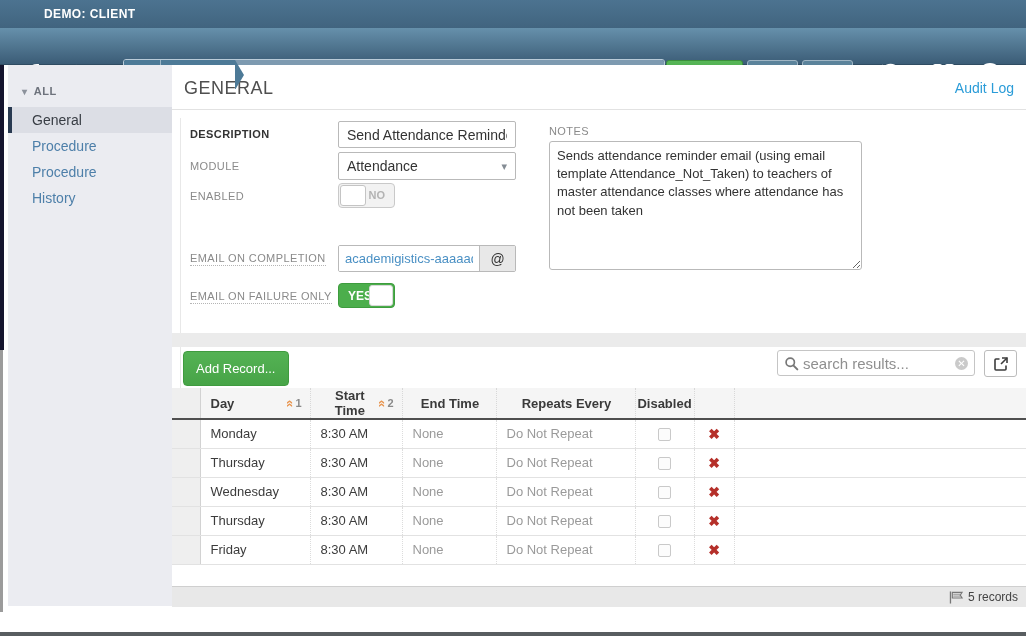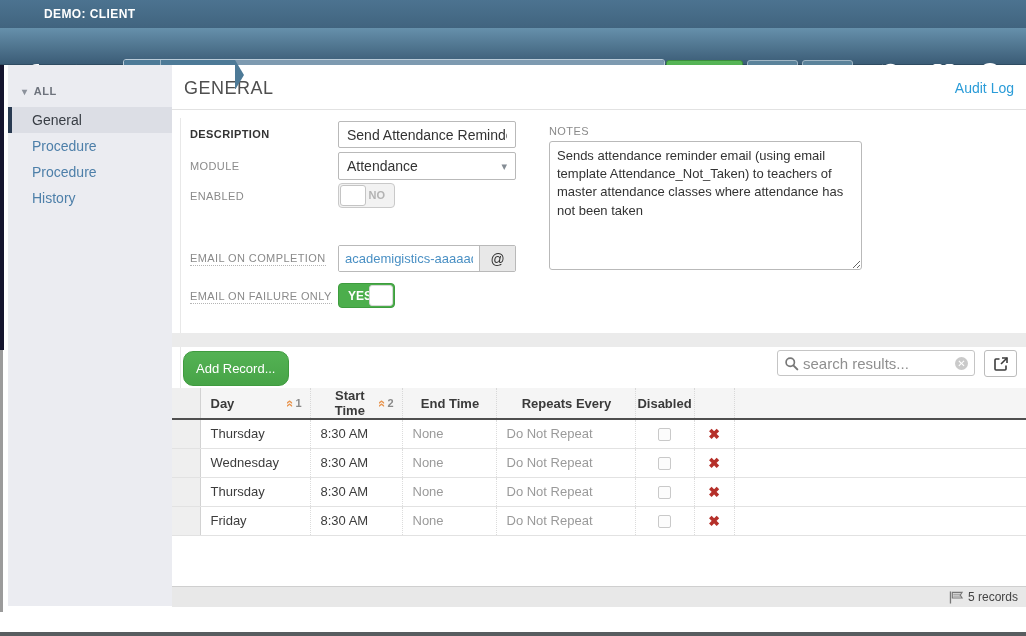--- a/index.html
+++ b/index.html
@@ -96,21 +96,21 @@
     align-items:center; justify-content:center; font-size:14px; color:#333; cursor:pointer; }
 
   .notes-label { position:absolute; left:368px; top:7px; font-size:11px; color:#8a8a8a; letter-spacing:.4px; }
   .notes-area { position:absolute; left:368px; top:23px; width:313px; height:129px; border:1px solid #b9b9b9;
     border-radius:3px; font-family:"Liberation Sans", sans-serif; font-size:13px; color:#333;
     line-height:1.4; padding:5px 7px; resize:both; }
 
   
   .gray-band { position:absolute; left:0; top:268px; width:854px; height:14px; background:#ebebeb; }
   .add-btn { position:absolute; left:11px; top:286px; height:35px; padding:0 12px;
-    background:linear-gradient(#54b254,#47a447); border:1px solid #3f9b3f; border-radius:10px;
+    background:linear-gradient(#54b254,#47a447); border:1px solid #3f9b3f; border-radius:4px;
     color:#fff; font-size:13px; cursor:pointer; font-family:"Liberation Sans", sans-serif; }
   .search-wrap { position:absolute; left:605px; top:285px; width:198px; height:26px;
     border:1px solid #c5c5c5; border-radius:3px; background:#fff; display:flex; align-items:center; padding:0 6px; }
   .search-wrap input { flex:1; border:none; outline:none; font-family:"Liberation Sans", sans-serif;
     font-size:15px; color:#555; min-width:0; padding:0 4px; }
   .search-wrap input::placeholder { color:#8f8f8f; }
   .clear-icon { width:13px; height:13px; border-radius:50%; background:#cacaca; color:#fff;
     font-size:10px; line-height:13px; text-align:center; cursor:pointer; flex:0 0 auto; }
   .ext-btn { position:absolute; left:812px; top:285px; width:33px; height:27px; background:#fff;
     border:1px solid #bcbcbc; border-radius:3px; display:flex; align-items:center; justify-content:center; cursor:pointer; }
@@ -347,20 +347,30 @@
         <th>End Time</th>
         <th>Repeats Every</th>
         <th class="center">Disabled</th>
         <th></th>
         <th></th>
       </tr>
     </thead>
     <tbody>
       <tr>
         <td class="handle"></td>
+        <td>Monday</td>
+        <td>8:30 AM</td>
+        <td class="dim">None</td>
+        <td class="dim">Do Not Repeat</td>
+        <td class="center"><span class="cb"></span></td>
+        <td class="center"><span class="del-x">✖</span></td>
+        <td></td>
+      </tr>
+      <tr>
+        <td class="handle"></td>
         <td>Thursday</td>
         <td>8:30 AM</td>
         <td class="dim">None</td>
         <td class="dim">Do Not Repeat</td>
         <td class="center"><span class="cb"></span></td>
         <td class="center"><span class="del-x">✖</span></td>
         <td></td>
       </tr>
       <tr>
         <td class="handle"></td>

